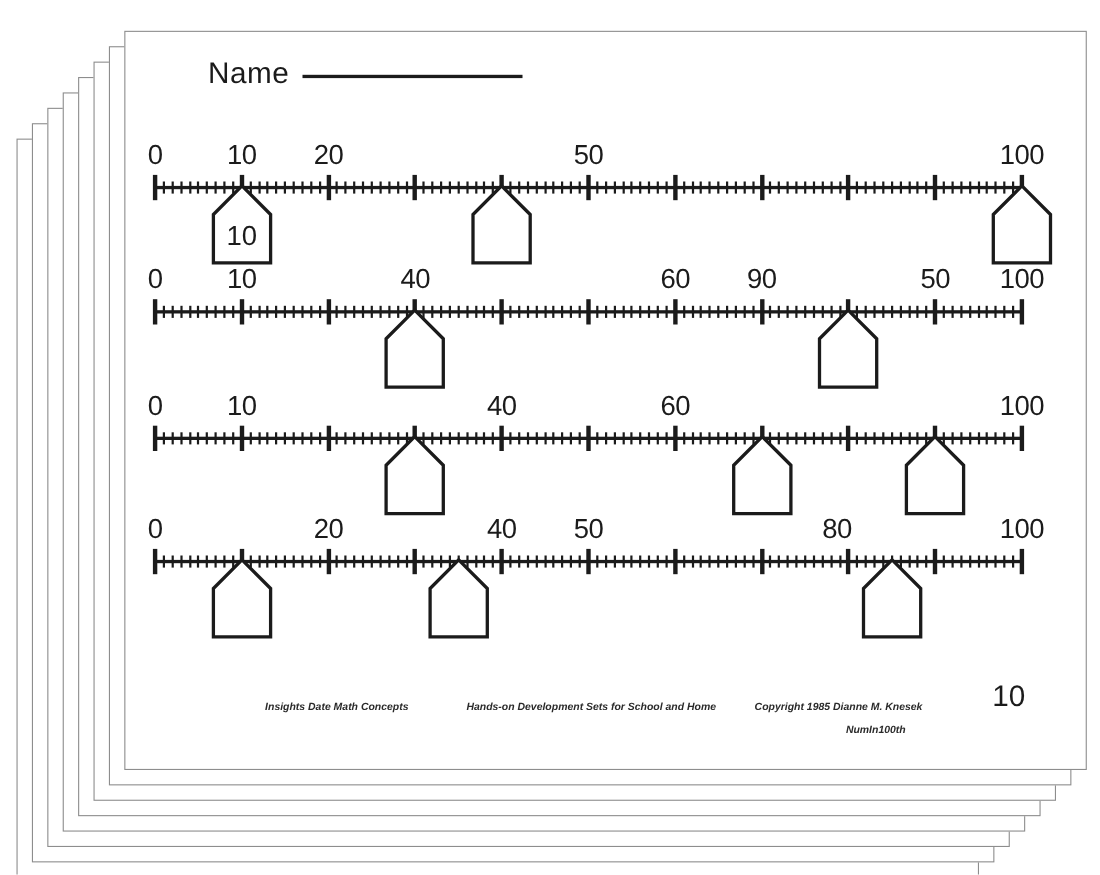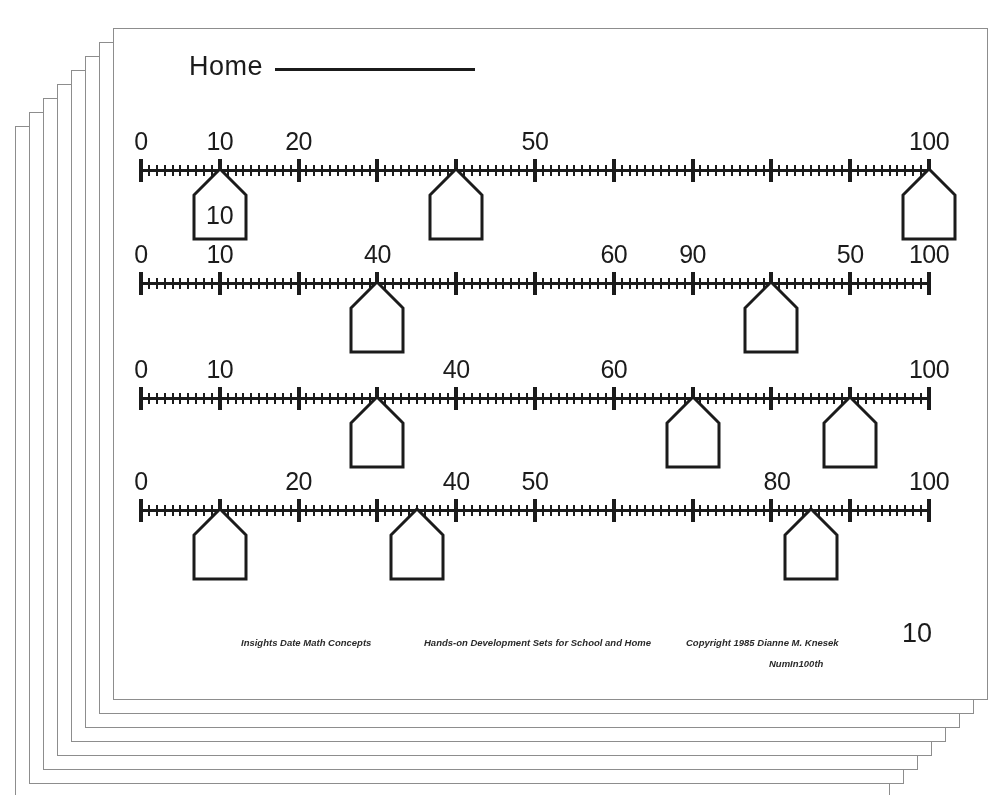--- a/index.html
+++ b/index.html
@@ -169,21 +169,21 @@
       <div class="stack-page" style="left: 43px; top: 98px; width: 875px; height: 672px; z-index: 5;"></div>
       <div class="stack-page" style="left: 57px; top: 84px; width: 875px; height: 672px; z-index: 6;"></div>
       <div class="stack-page" style="left: 71px; top: 70px; width: 875px; height: 672px; z-index: 7;"></div>
       <div class="stack-page" style="left: 85px; top: 56px; width: 875px; height: 672px; z-index: 8;"></div>
       <div class="stack-page" style="left: 99px; top: 42px; width: 875px; height: 672px; z-index: 9;"></div>
     </div>
 
   <div id="sheet">
 
     <div class="hdr" id="hdr-name">
-      <span class="hdr-label">Home</span>
+      <span class="hdr-label">Name</span>
       <span class="hdr-rule"></span>
     </div>
 
 
     <div id="rows">
         <div class="row" style="top: 100px;">
           <div class="nline">
             <div class="tick major" style="left: 0px;"></div>
             <div class="tick minor" style="left: 7.88px;"></div>
             <div class="tick minor" style="left: 15.76px;"></div>
@@ -655,21 +655,21 @@
             <div class="tick minor" style="left: 748.6px;"></div>
             <div class="tick minor" style="left: 756.48px;"></div>
             <div class="tick minor" style="left: 764.36px;"></div>
             <div class="tick minor" style="left: 772.24px;"></div>
             <div class="tick minor" style="left: 780.12px;"></div>
             <div class="tick major" style="left: 788px;"></div>
             <div class="tick-label" style="left: 0px;">0</div>
             <div class="tick-label" style="left: 157.6px;">20</div>
             <div class="tick-label" style="left: 315.2px;">40</div>
             <div class="tick-label" style="left: 394px;">50</div>
-            <div class="tick-label" style="left: 636px;">80</div>
+            <div class="tick-label" style="left: 620px;">80</div>
             <div class="tick-label" style="left: 788px;">100</div>
           </div>
           <div class="house" style="left: 78.8px;">
             <svg width="60" height="76" viewBox="0 0 60 76">
               <path d="M30 2 L56 28 L56 72 L4 72 L4 28 Z" fill="#ffffff" stroke="#1b1b1b" stroke-width="3" stroke-linejoin="miter"></path>
             </svg>
           </div>
           <div class="house" style="left: 275.8px;">
             <svg width="60" height="76" viewBox="0 0 60 76">
               <path d="M30 2 L56 28 L56 72 L4 72 L4 28 Z" fill="#ffffff" stroke="#1b1b1b" stroke-width="3" stroke-linejoin="miter"></path>

